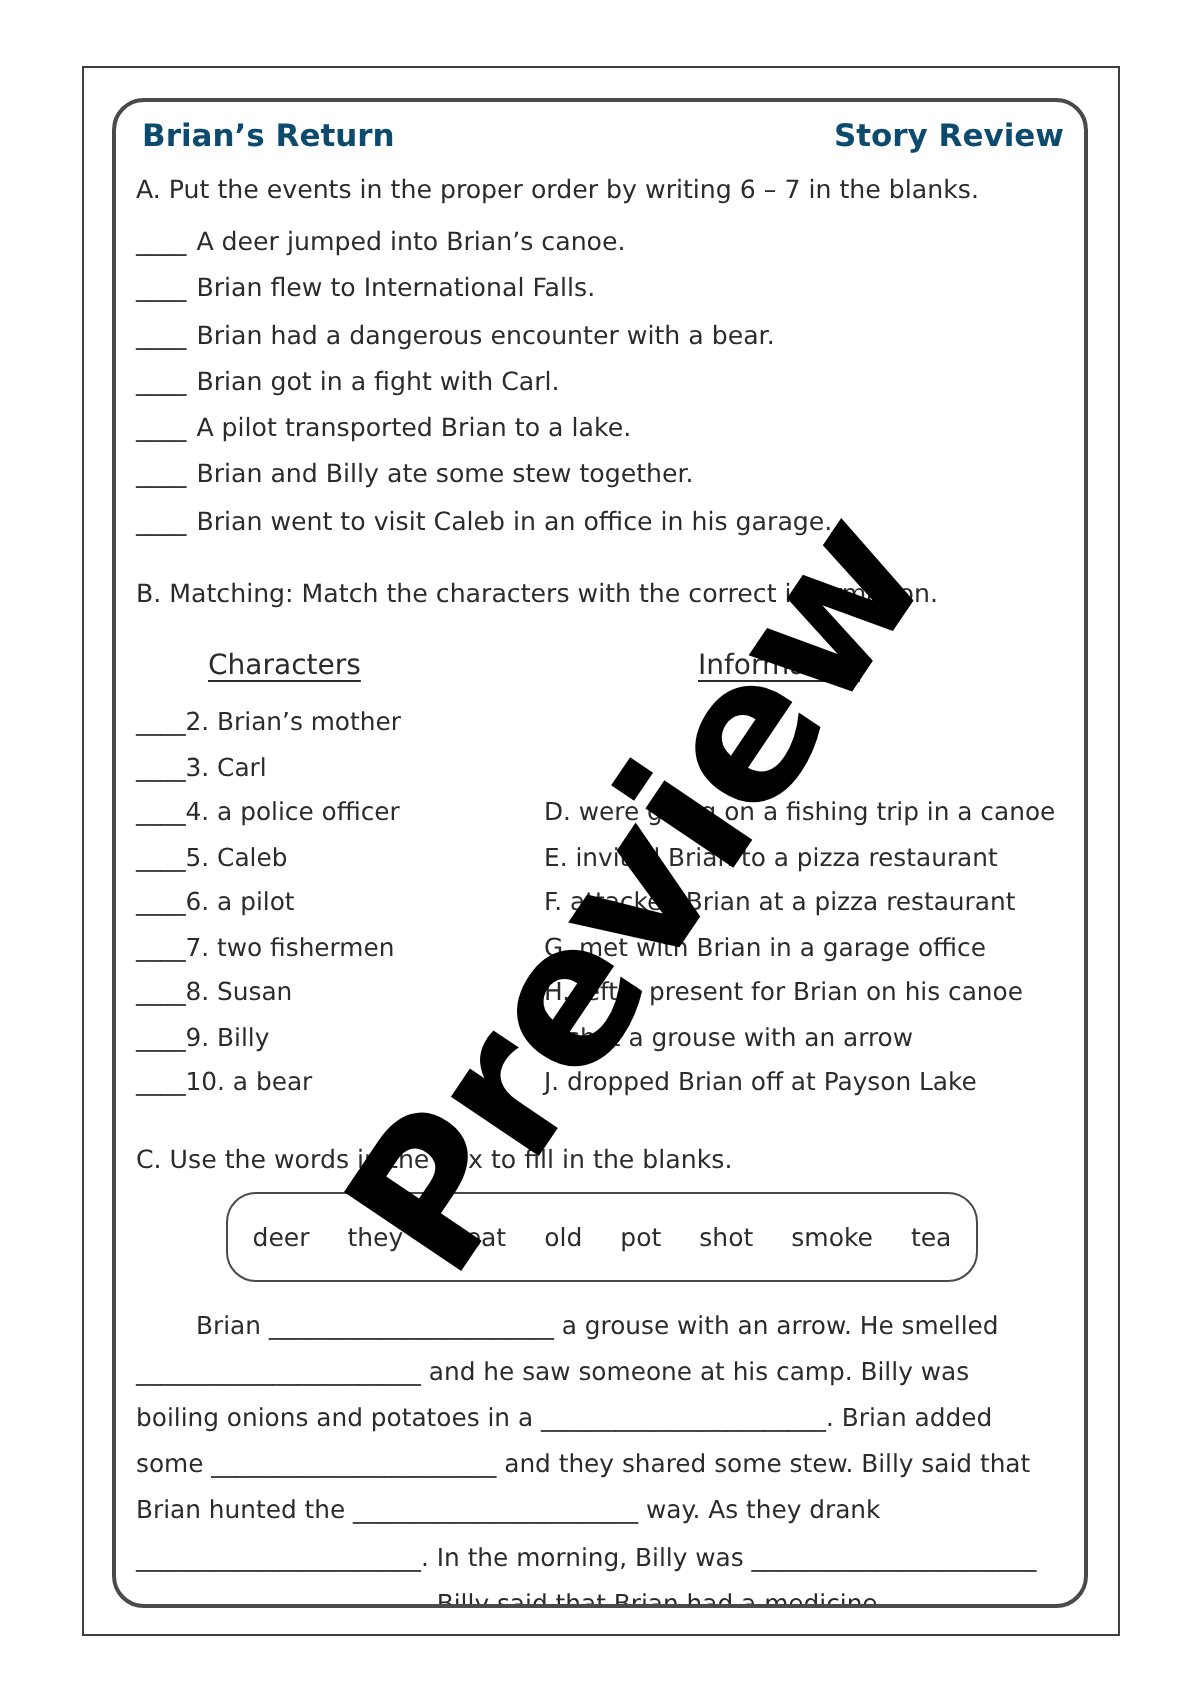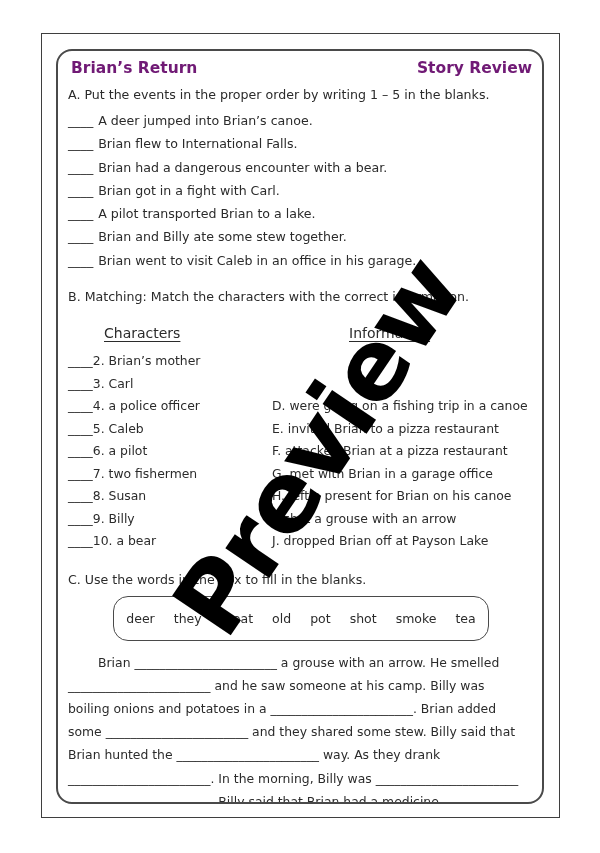--- a/index.html
+++ b/index.html
@@ -23,21 +23,21 @@
     width: 488px; height: 755px;
     border: 2px solid #4a4a4a;
     border-radius: 16px;
     padding: 4px 6px 0 10px;
     overflow: hidden;
   }
   .header {
     display: flex; justify-content: space-between;
     font-weight: bold; font-size: 15.5px;
     margin: 4px 4px 0 3px;
-    color: #701a75;
+    color: #0c4a6e;
   }
   .intro { font-size: 12.6px; white-space: nowrap; }
   .a-intro { margin-top: 10px; }
   .a-list { margin-top: 7px; }
   .a-item { line-height: 23.3px; font-size: 12.6px; white-space: nowrap; }
   .a-item .blank { margin-right: 5px; }
   .b-intro { margin-top: 17px; }
   .b-heads { position: relative; height: 21px; margin-top: 21px; font-size: 14px; text-decoration: underline; }
   .b-heads span { position: absolute; text-decoration: underline; text-underline-offset: 3px; }
   .b-head-left  { left: 36px; }
@@ -72,21 +72,21 @@
 <body>
 
 <div class="page">
   <div class="frame">
 
     <div class="header">
       <span>Brian’s Return</span>
       <span>Story Review</span>
     </div>
 
-    <div class="intro a-intro">A. Put the events in the proper order by writing 1 – 5 in the blanks.</div>
+    <div class="intro a-intro">A. Put the events in the proper order by writing 6 – 7 in the blanks.</div>
 
     <div class="a-list">
       <div class="a-item"><span class="blank">____</span><span>A deer jumped into Brian’s canoe.</span></div>
       <div class="a-item"><span class="blank">____</span><span>Brian flew to International Falls.</span></div>
       <div class="a-item"><span class="blank">____</span><span>Brian had a dangerous encounter with a bear.</span></div>
       <div class="a-item"><span class="blank">____</span><span>Brian got in a fight with Carl.</span></div>
       <div class="a-item"><span class="blank">____</span><span>A pilot transported Brian to a lake.</span></div>
       <div class="a-item"><span class="blank">____</span><span>Brian and Billy ate some stew together.</span></div>
       <div class="a-item"><span class="blank">____</span><span>Brian went to visit Caleb in an office in his garage.</span></div>
     </div>

